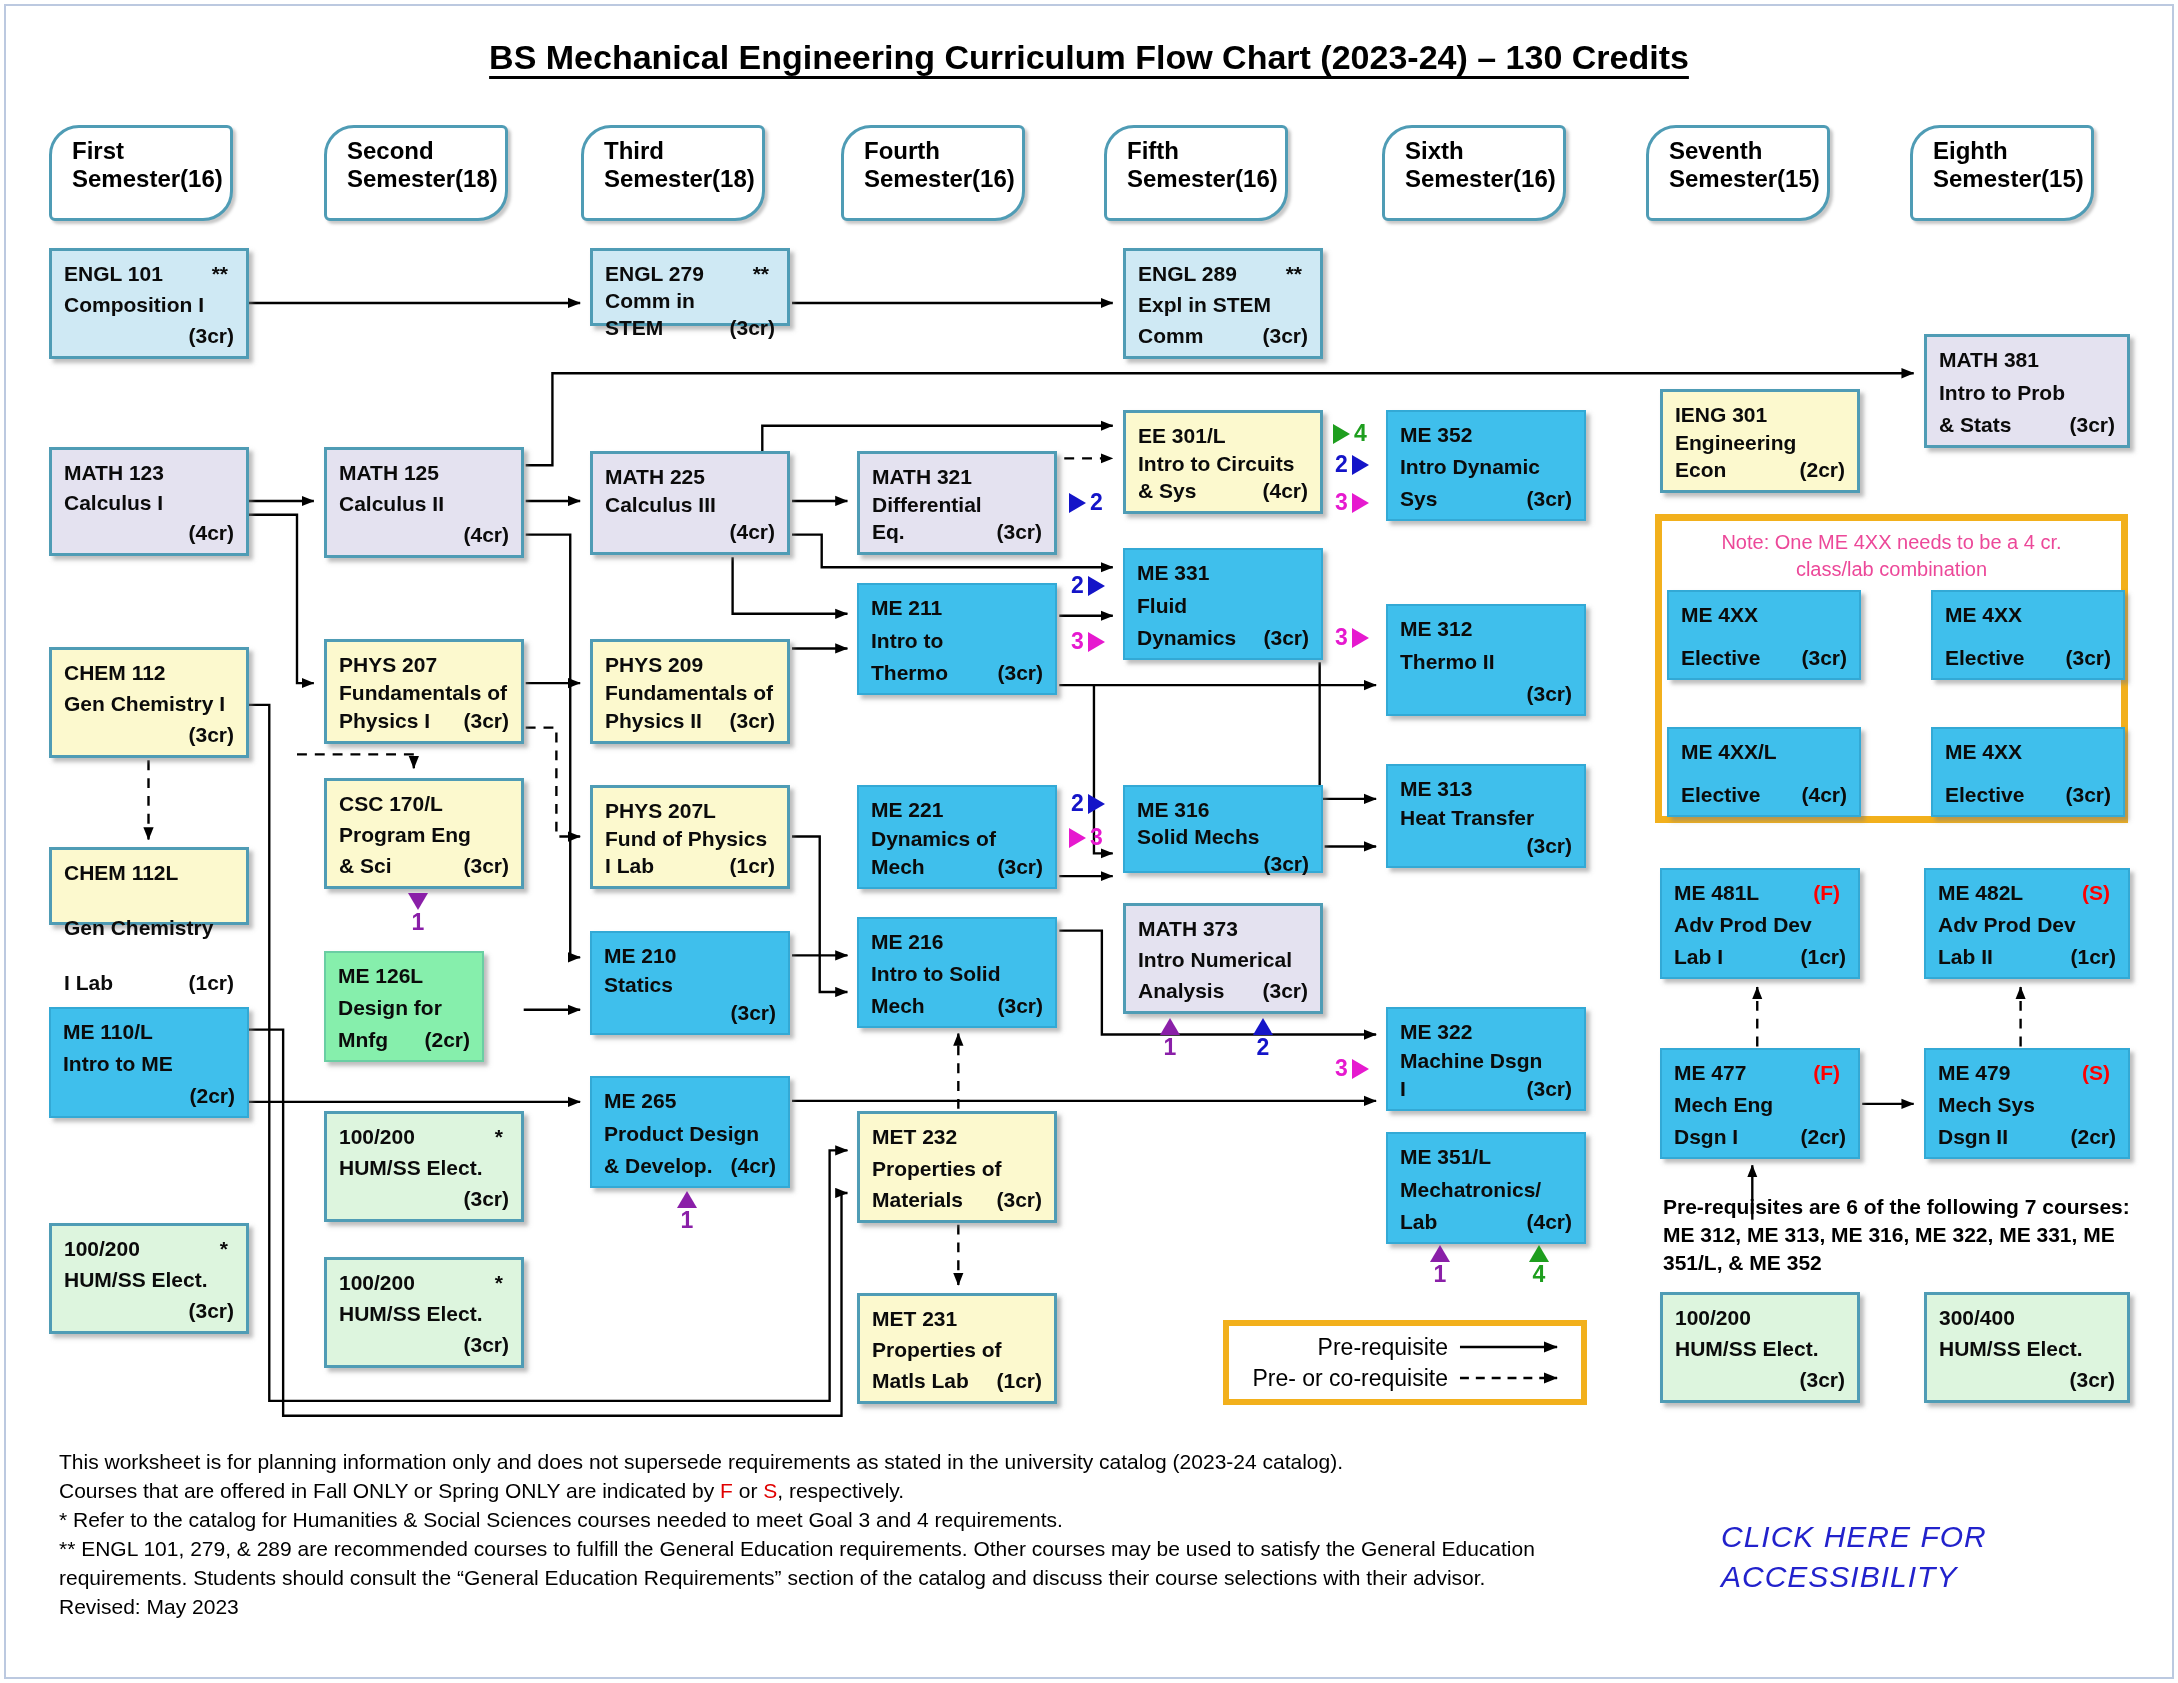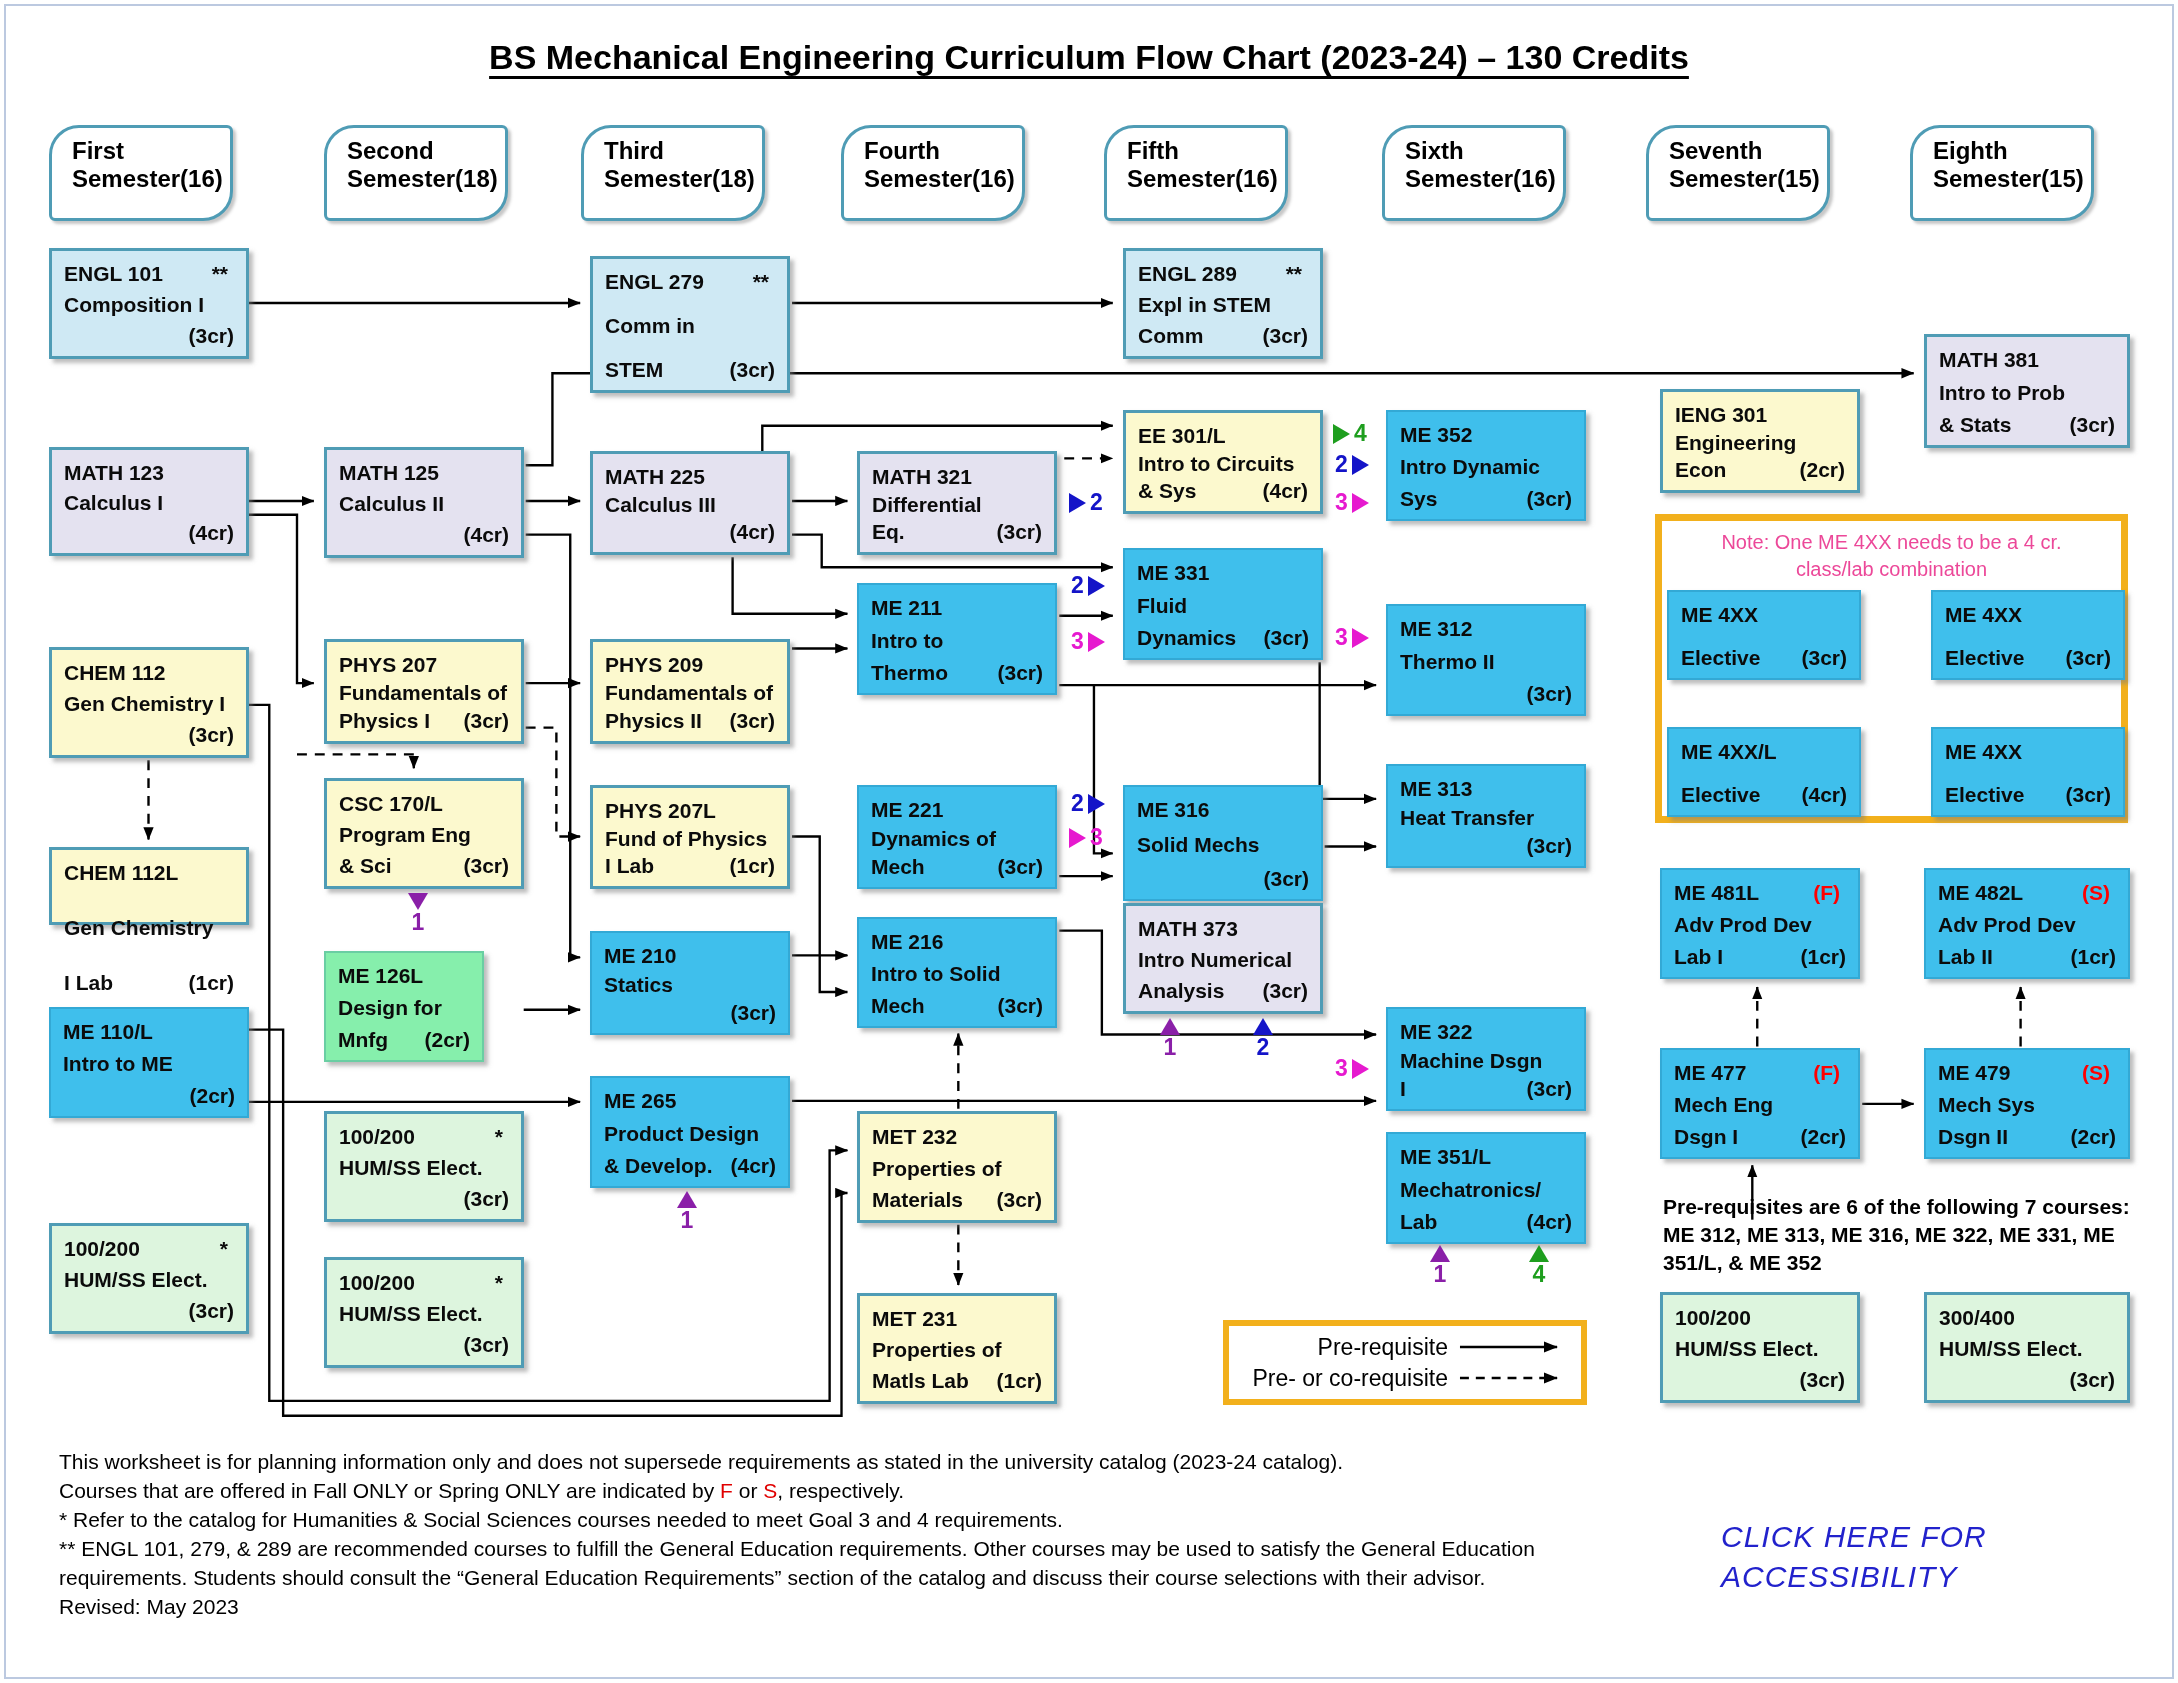--- a/index.html
+++ b/index.html
@@ -299,21 +299,21 @@
           <span>100/200</span>
           <span class="tag">*</span>
         </div>
         <div class="row">
           <span>HUM/SS Elect.</span>
         </div>
         <div class="row">
           <span class="cr">(3cr)</span>
         </div>
       </div>
-      <div class="course" style="left: 590px; top: 248px; width: 200px; height: 137px; background: rgb(207, 233, 244); border: 3px solid rgb(79, 156, 181); margin-top: 8px;">
+      <div class="course" style="left: 590px; top: 248px; width: 200px; height: 78px; background: rgb(207, 233, 244); border: 3px solid rgb(79, 156, 181);">
         <div class="row">
           <span>ENGL 279</span>
           <span class="tag">**</span>
         </div>
         <div class="row">
           <span>Comm in</span>
         </div>
         <div class="row">
           <span>STEM</span>
           <span class="cr">(3cr)</span>
@@ -479,21 +479,21 @@
           <span>ME 331</span>
         </div>
         <div class="row">
           <span>Fluid</span>
         </div>
         <div class="row">
           <span>Dynamics</span>
           <span class="cr">(3cr)</span>
         </div>
       </div>
-      <div class="course" style="left: 1123px; top: 785px; width: 200px; height: 116px; background: rgb(63, 191, 236); border: 2px solid rgba(10, 90, 130, 0.22);">
+      <div class="course" style="left: 1123px; top: 785px; width: 200px; height: 88px; background: rgb(63, 191, 236); border: 2px solid rgba(10, 90, 130, 0.22);">
         <div class="row">
           <span>ME 316</span>
         </div>
         <div class="row">
           <span>Solid Mechs</span>
         </div>
         <div class="row">
           <span class="cr">(3cr)</span>
         </div>
       </div>

